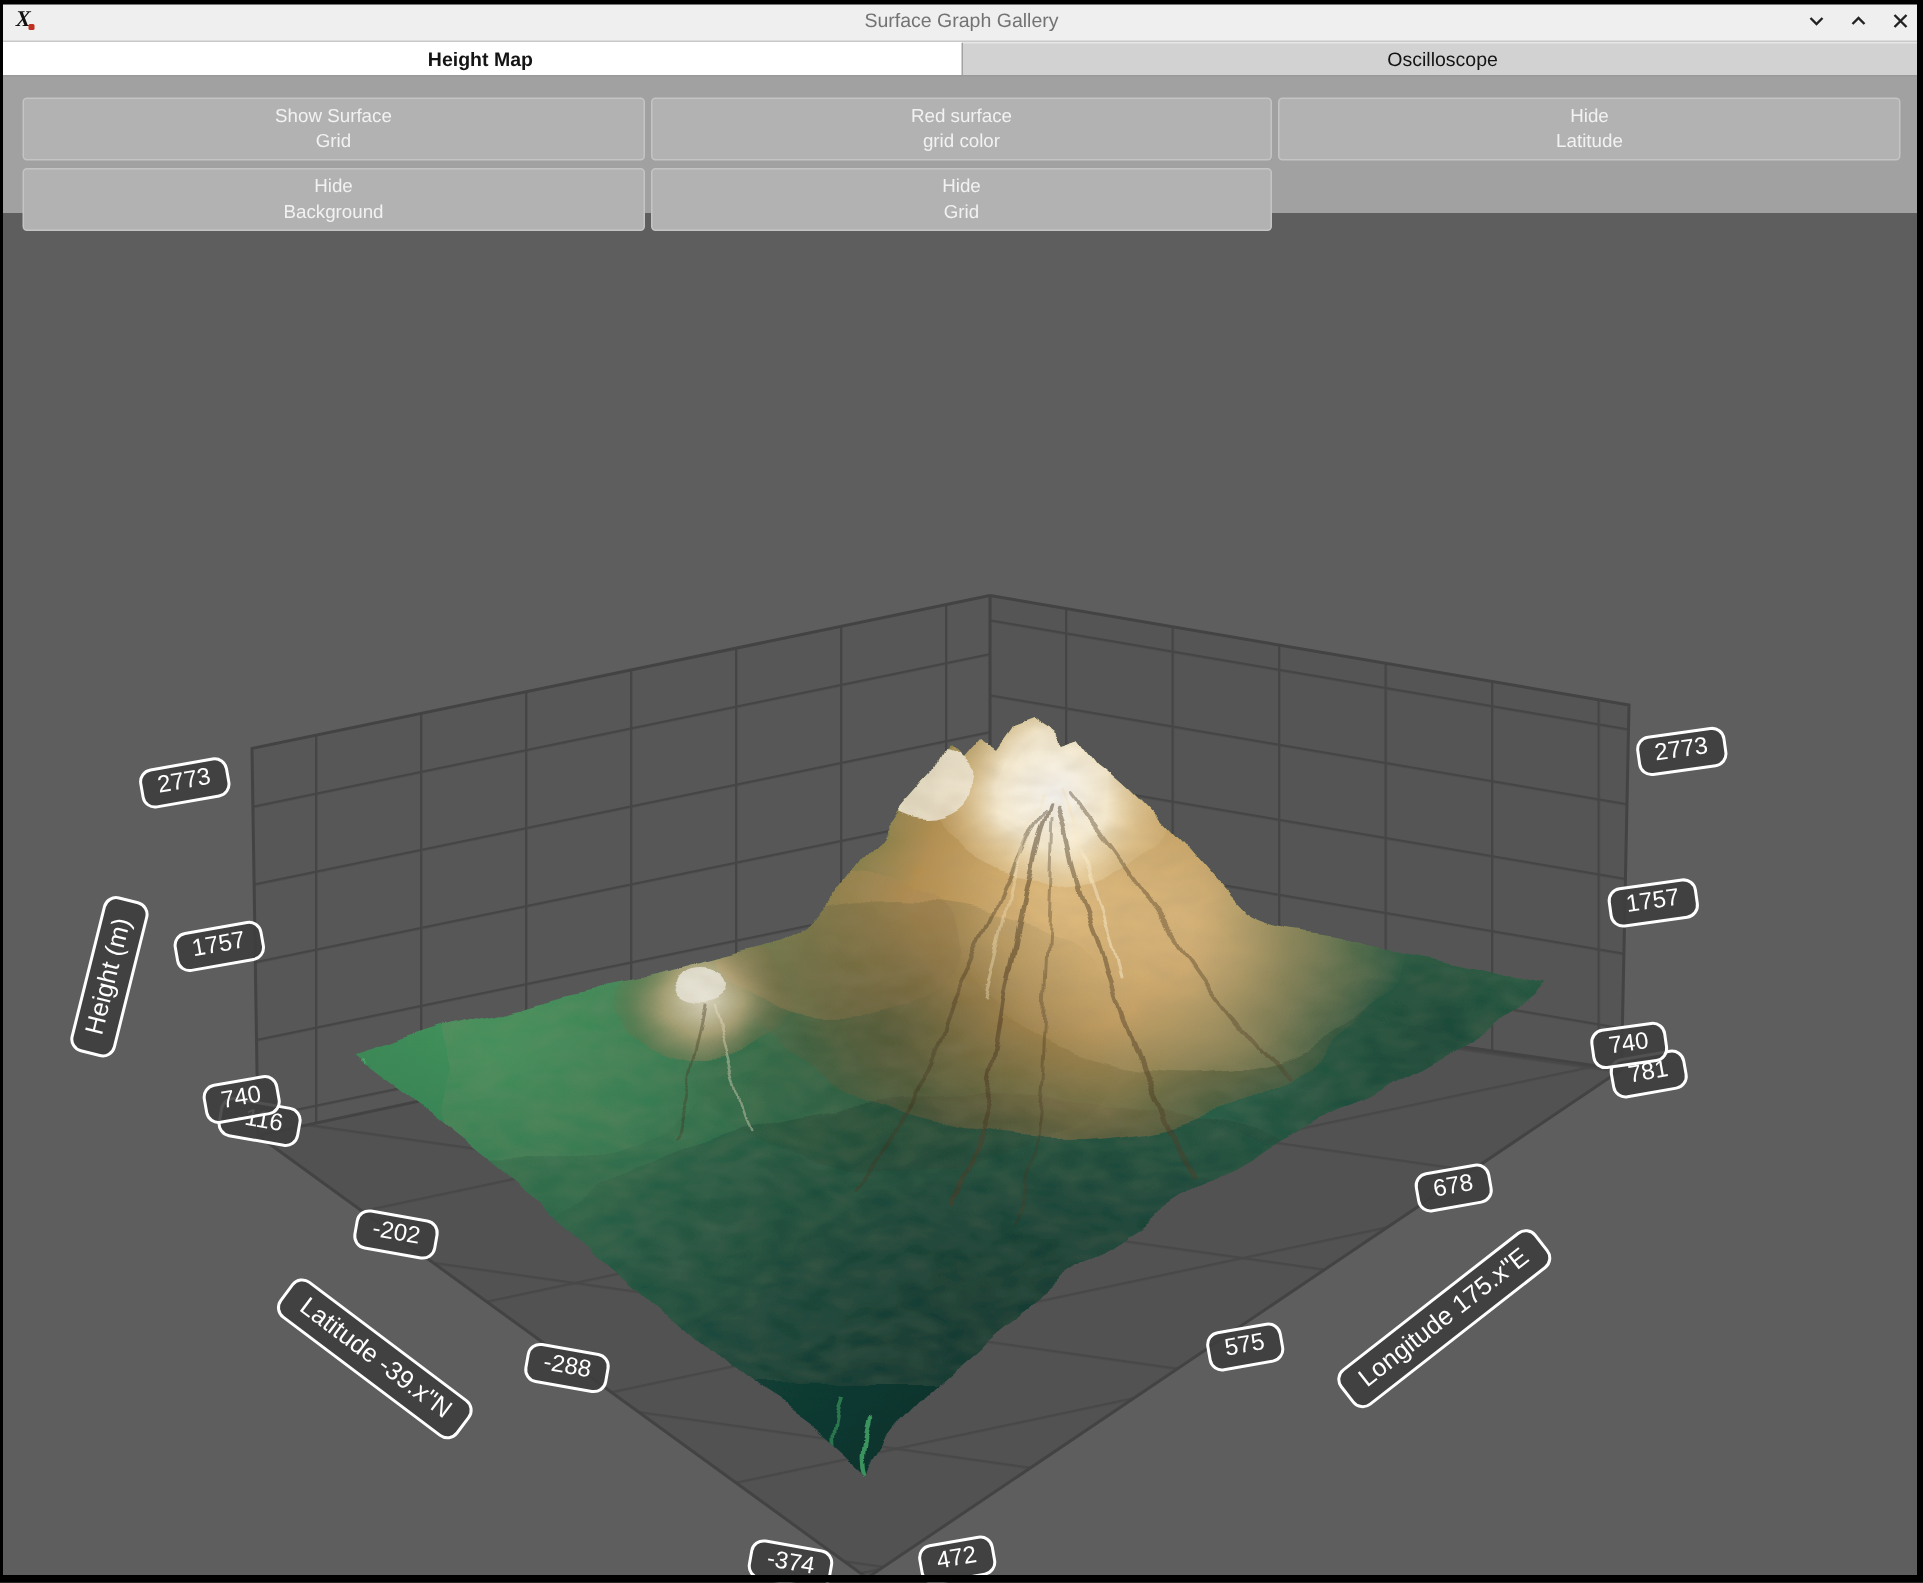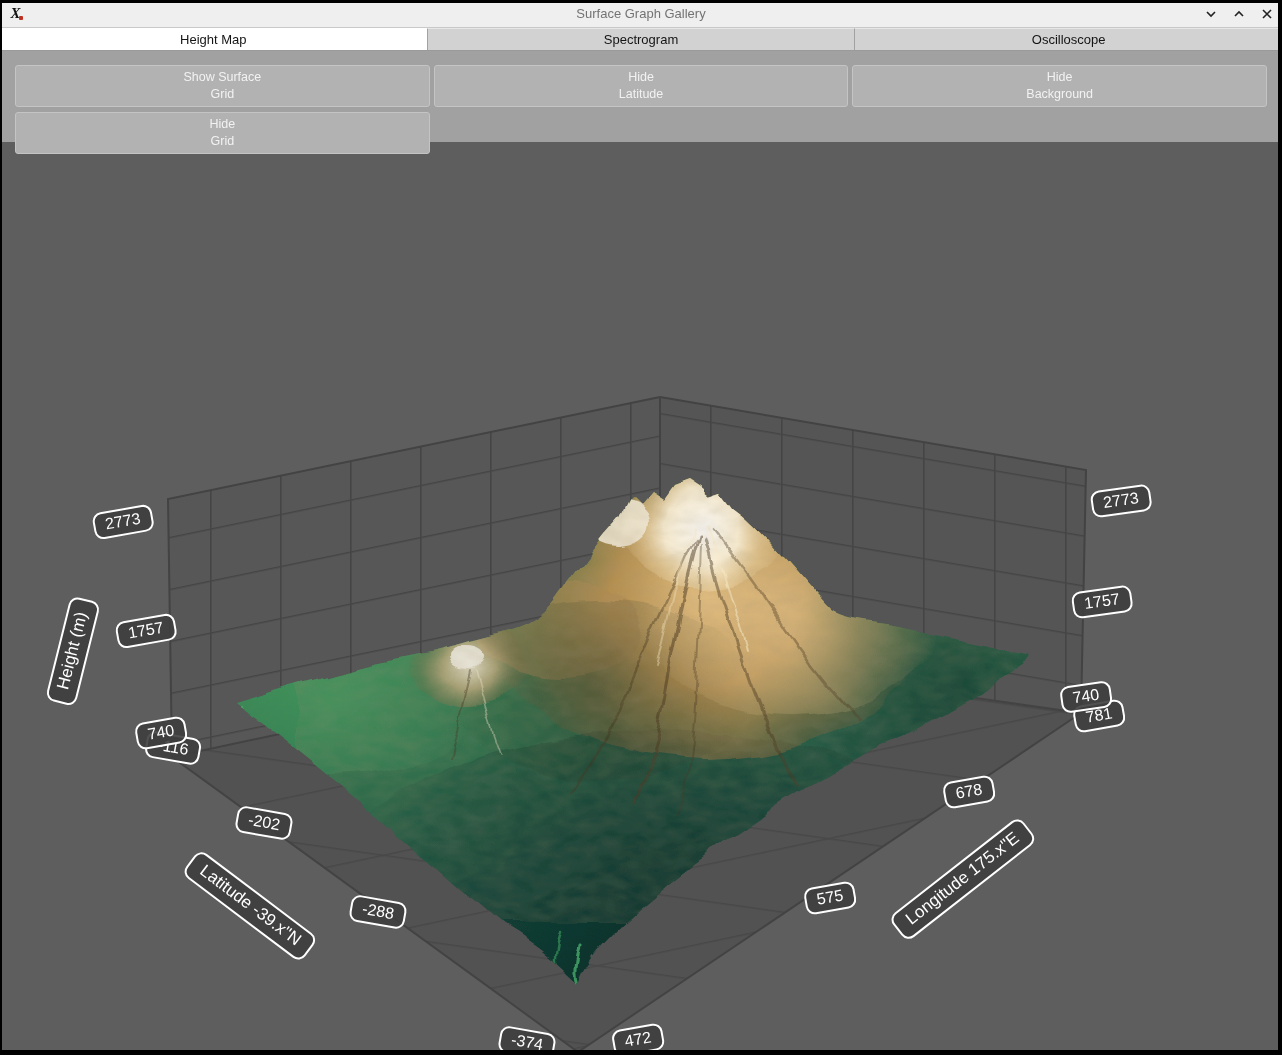--- a/index.html
+++ b/index.html
@@ -20,21 +20,21 @@
   .win-controls { position:absolute; right:6px; top:0; height:28px; display:flex; align-items:center; gap:10px; }
   .win-btn { width:18px; height:18px; display:flex; align-items:center; justify-content:center; cursor:default; }
 
   
   .tabbar { position:absolute; left:0; top:28px; width:100%; height:23px;
             display:flex; background:#d2d2d2; border-bottom:1px solid #9a9a9a; }
   .tab { flex:1; display:flex; align-items:center; justify-content:center;
          font-size:13px; color:#141414; background:#d2d2d2;
          border-right:1px solid #a2a2a2; border-top:1px solid #e6e6e6; }
   .tab:last-child { border-right:none;text-align:right; }
-  .tab.active { background:#ffffff; border-top:1px solid #fff; }
+  .tab.active { background:#ffffff; border-top:1px solid #fff;font-weight:bold; }
 
   
   .btnpanel { position:absolute; left:0; top:51px; width:100%; height:91px;
               background:#a1a1a1; padding:14px 15px 0;
               display:grid; grid-template-columns:repeat(3,1fr); grid-template-rows:42px 42px;
               gap:5px 4px; }
   .qbtn { background:#b2b2b2; border:1px solid #c4c4c4; border-radius:3px;
           color:#f2f2f2; font-size:12.5px; line-height:1.35; text-align:center;
           display:flex; flex-direction:column; align-items:center; justify-content:center; }
 
@@ -77,28 +77,31 @@
       <span class="win-btn">
         <svg width="14" height="14" viewBox="0 0 14 14">
           <path d="M3,3 L11,11 M11,3 L3,11" stroke="#222" stroke-width="1.6"></path>
           </svg>
       </span>
     </span>
   </div>
 
   <div class="tabbar">
     <div class="tab active">Height Map</div>
-    <div class="tab">Spectrogram</div>
     <div class="tab">Oscilloscope</div>
   </div>
 
   <div class="btnpanel">
     <div class="qbtn">
       <span>Show Surface</span>
       <span>Grid</span>
+    </div>
+    <div class="qbtn">
+      <span>Red surface</span>
+      <span>grid color</span>
     </div>
     <div class="qbtn">
       <span>Hide</span>
       <span>Latitude</span>
     </div>
     <div class="qbtn">
       <span>Hide</span>
       <span>Background</span>
     </div>
     <div class="qbtn">

